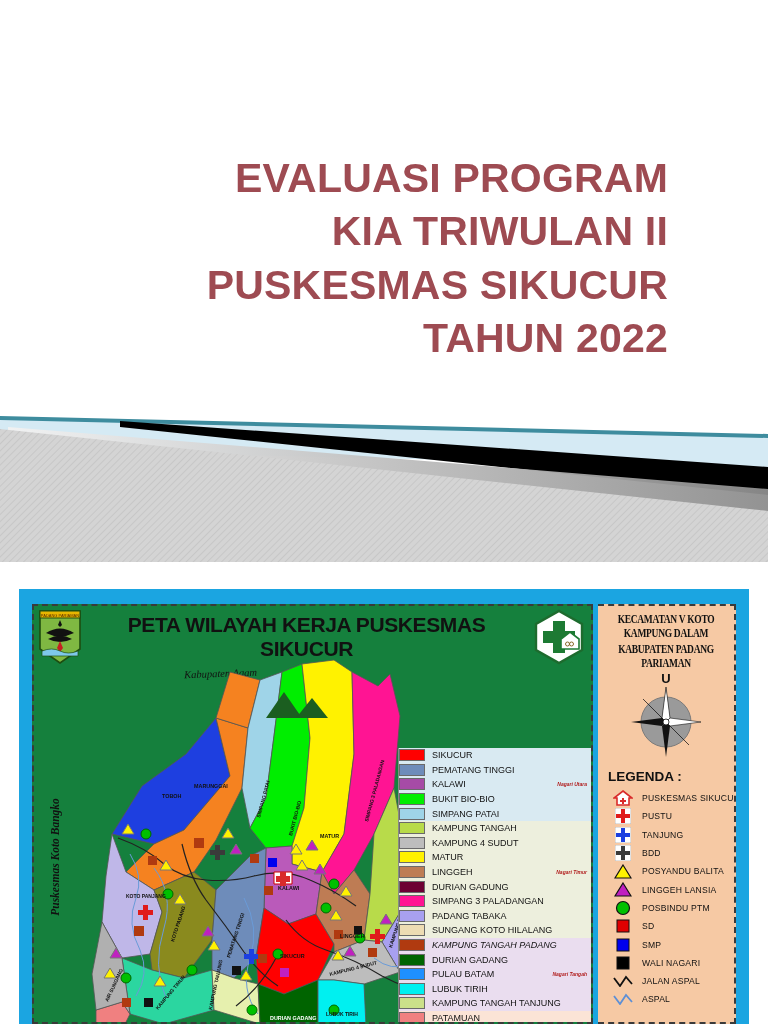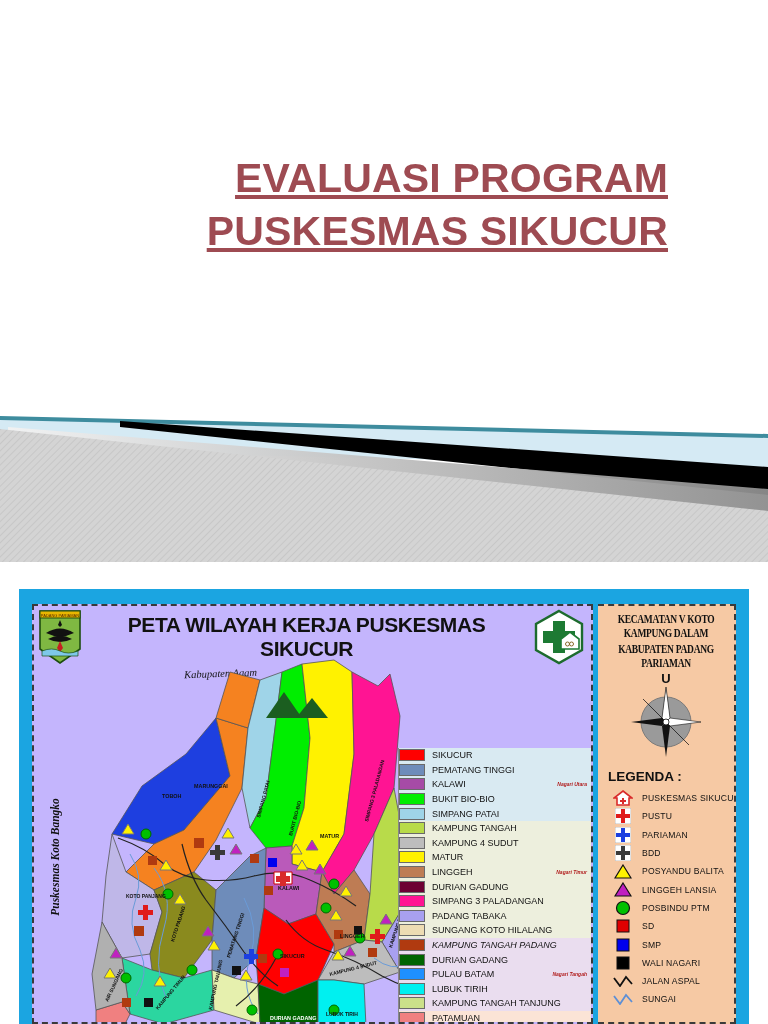--- a/index.html
+++ b/index.html
@@ -20,21 +20,20 @@
     text-align:right;
   }
   #title-block .tline{
     display:block;
     color:#9E4B52;
     font-size:41px;
     font-weight:bold;
     line-height:1.30;
     letter-spacing:.2px;
     white-space:nowrap;
-    text-decoration:underline;
   }
   
   #banner{
     position:absolute;left:0;top:415px;width:768px;height:165px;
     overflow:hidden;
   }
   #banner svg{display:block;}
   
   
   #map-card{
@@ -45,21 +44,21 @@
   }
   #map-inner{
     position:relative;width:100%;height:420px;
     display:flex;
     align-items:stretch;
   }
   
   #map-main{
     position:relative;
     flex:0 0 561px;
-    background:#c4b5fd;
+    background:#15803d;
     border:2px dashed #3a3a3a;
     box-sizing:border-box;
     overflow:hidden;
   }
   #map-title-row{
     position:relative;height:58px;
     display:flex;align-items:center;
     padding:3px 4px 0 4px;
     box-sizing:border-box;
   }
@@ -144,21 +143,23 @@
           display:flex;align-items:center;justify-content:center;}
   .lg-lbl{font-size:8.6px;color:#111;letter-spacing:.2px;white-space:nowrap;
           font-family:"Liberation Sans", sans-serif;}
 </style>
 </head>
 <body>
 
 <div id="slide-title-area">
   <div id="title-block">
     <span class="tline">EVALUASI PROGRAM</span>
+    <span class="tline">KIA TRIWULAN II</span>
     <span class="tline">PUSKESMAS SIKUCUR</span>
+    <span class="tline">TAHUN 2022</span>
   </div>
 </div>
 
 <div id="banner">
   <svg width="768" height="165" viewBox="0 0 768 165">
     <defs>
       <pattern id="hatch" width="5" height="5" patternUnits="userSpaceOnUse" patternTransform="rotate(45)">
         <rect width="5" height="5" fill="#d4d4d4"></rect>
         <line x1="0" y1="0" x2="0" y2="5" stroke="#c4c4c4" stroke-width="1.6"></line>
       </pattern>
@@ -503,21 +504,21 @@
             </span>
             <span class="lg-lbl">PUSTU</span>
           </div>
           <div class="lg-row">
             <span class="lg-ico">
               <svg width="16" height="16" viewBox="0 0 16 16">
                 <rect x="0" y="0" width="16" height="16" fill="#fff" stroke="#999" stroke-width=".6"></rect>
                 <path d="M6 1h4v5h5v4h-5v5H6v-5H1V6h5z" fill="#1B3FE0"></path>
               </svg>
             </span>
-            <span class="lg-lbl">PARIAMAN</span>
+            <span class="lg-lbl">TANJUNG</span>
           </div>
           <div class="lg-row">
             <span class="lg-ico">
               <svg width="16" height="16" viewBox="0 0 16 16">
                 <rect x="0" y="0" width="16" height="16" fill="#fff" stroke="#999" stroke-width=".6"></rect>
                 <path d="M6 1h4v5h5v4h-5v5H6v-5H1V6h5z" fill="#3A3A3A"></path>
               </svg>
             </span>
             <span class="lg-lbl">BDD</span>
           </div>
@@ -576,19 +577,19 @@
               </svg>
             </span>
             <span class="lg-lbl">JALAN ASPAL</span>
           </div>
           <div class="lg-row">
             <span class="lg-ico">
               <svg width="20" height="12" viewBox="0 0 20 12">
                 <path d="M1 3 L7 11 L13 2 L19 9" fill="none" stroke="#5C8FD6" stroke-width="1.8"></path>
               </svg>
             </span>
-            <span class="lg-lbl">SUNGAI</span>
+            <span class="lg-lbl">ASPAL</span>
           </div>
         </div>
     </div>
 
   </div>
 </div>
 
 </body></html>

